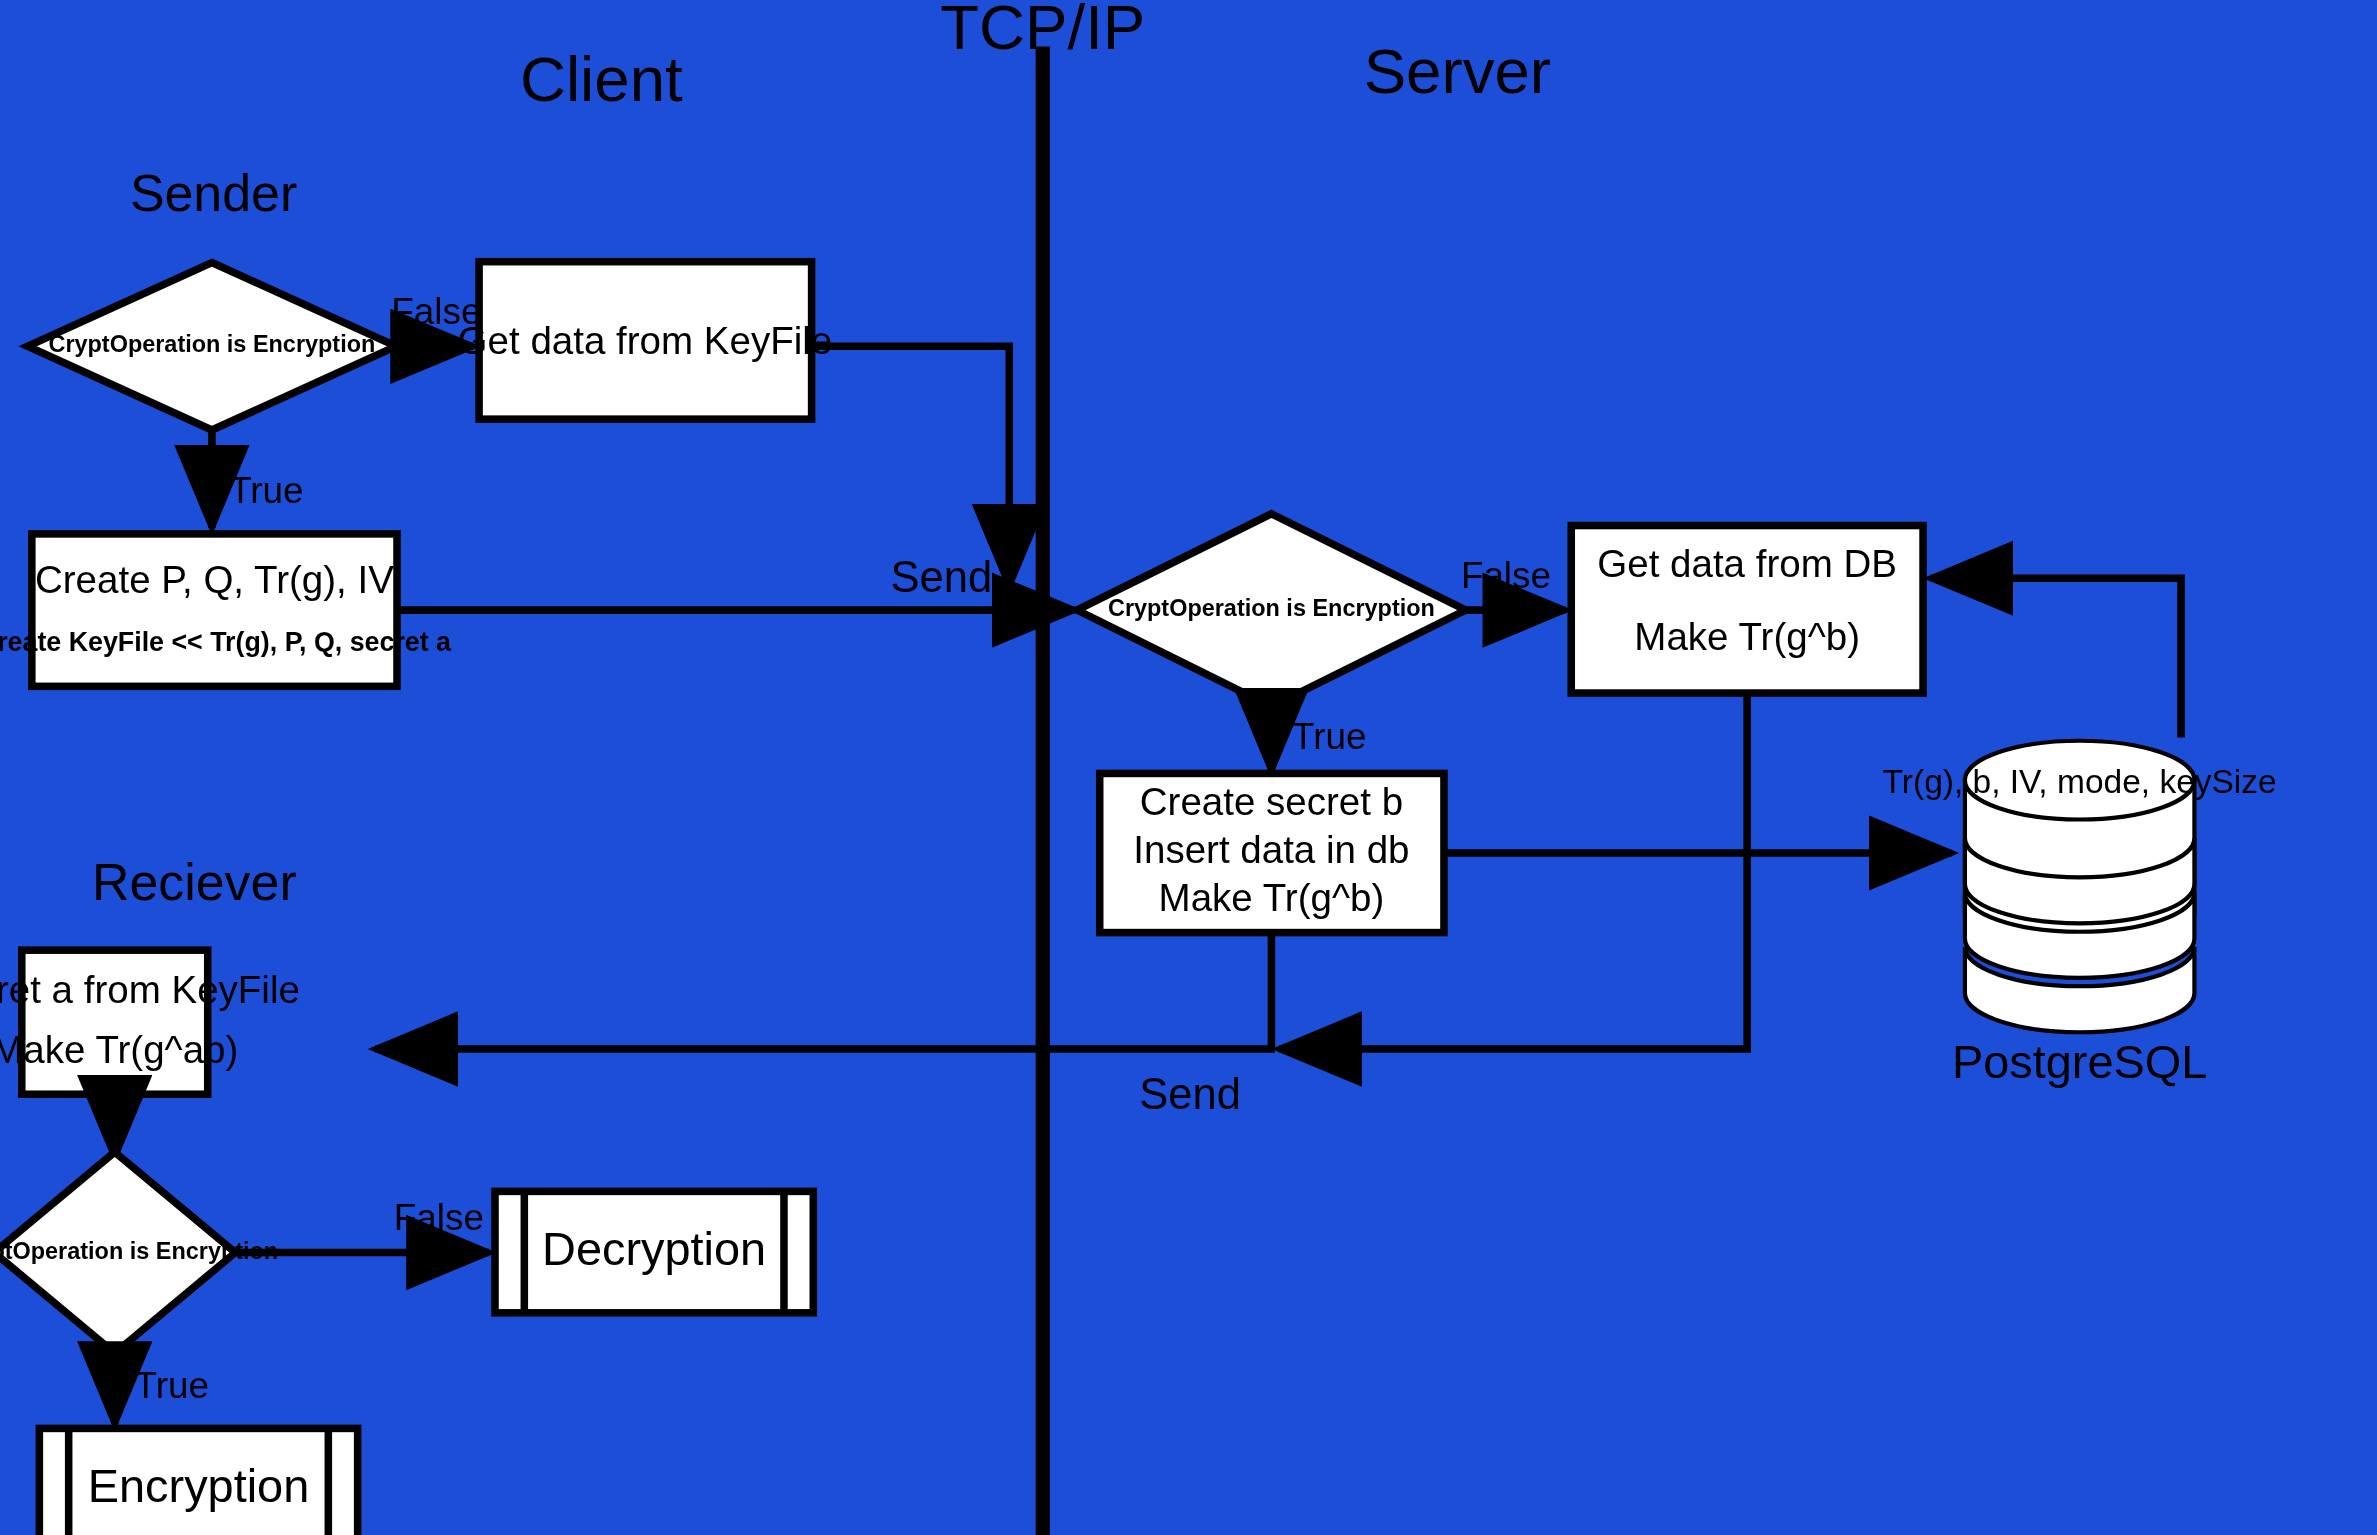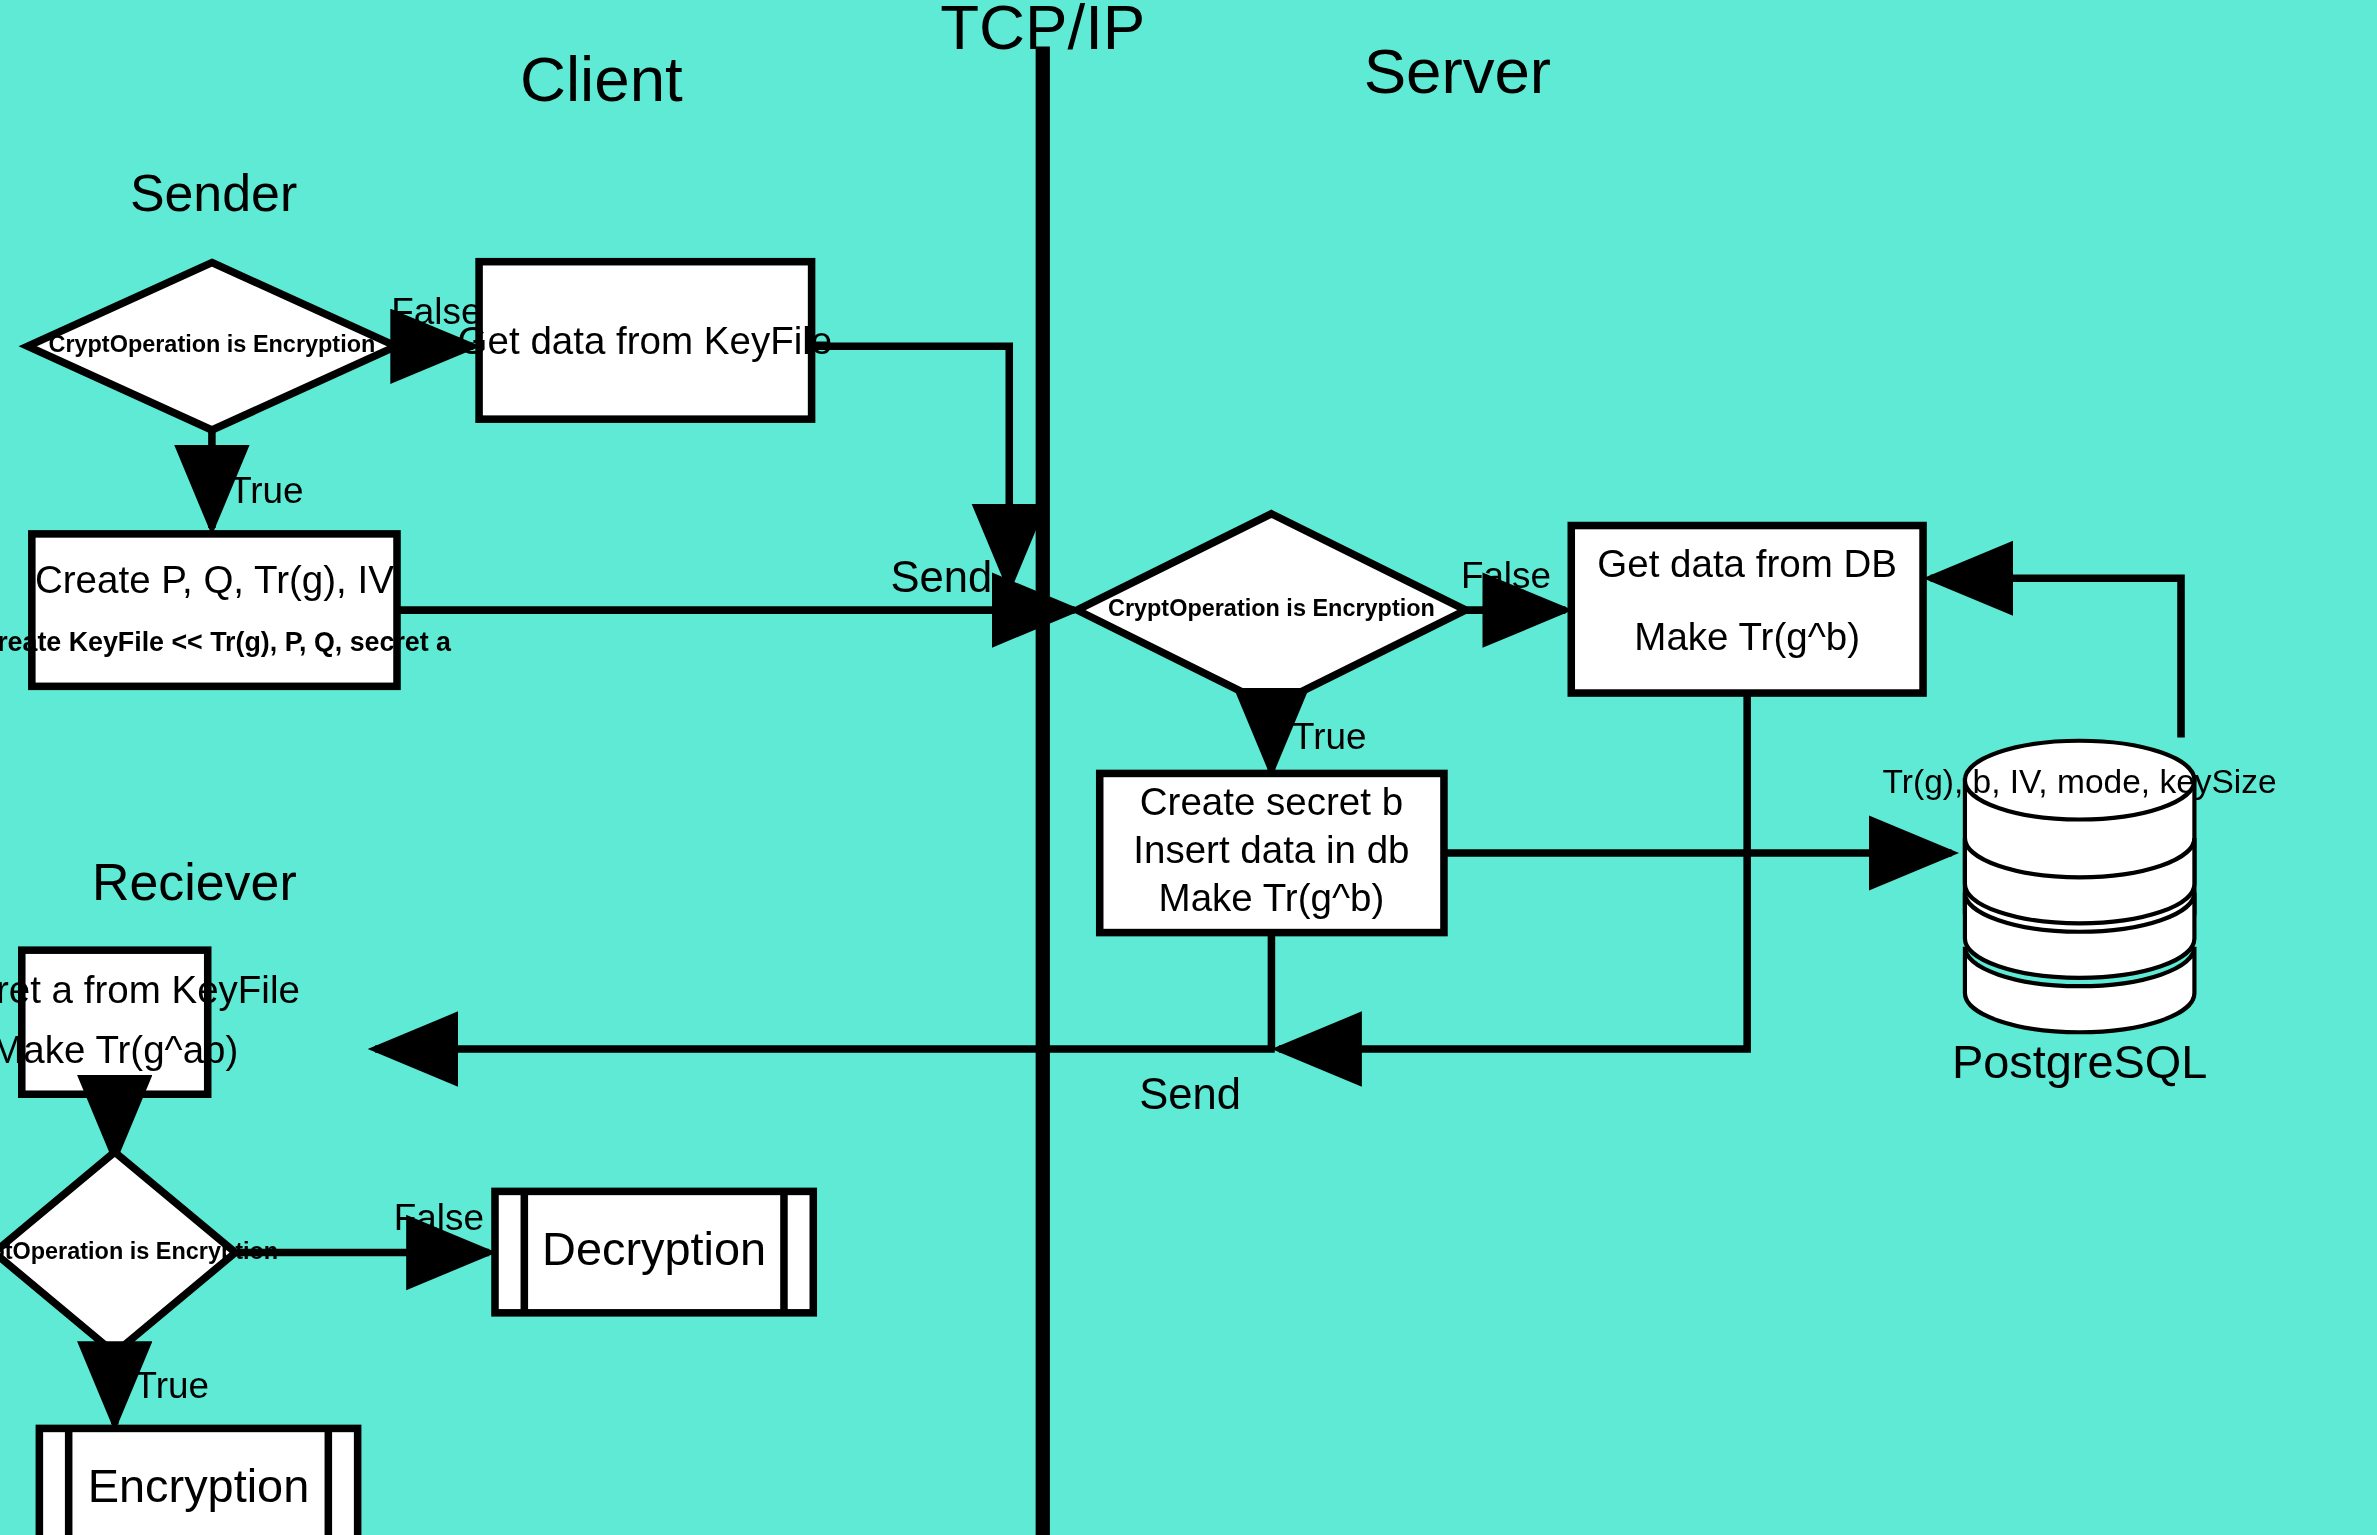--- a/index.html
+++ b/index.html
@@ -4,21 +4,21 @@
 <style>
   html, body {
     margin: 0;
     padding: 0;
     background: #ffffff;
   }
   #diagram-root {
     position: relative;
     width: 2377px;
     height: 1536px;
-    background: #5eead4;
+    background: #1d4ed8;
     font-family: "Liberation Sans", sans-serif;
   }
   svg.canvas {
     position: absolute;
     top: 0;
     left: 0;
     width: 2377px;
     height: 1536px;
     display: block;
   }

